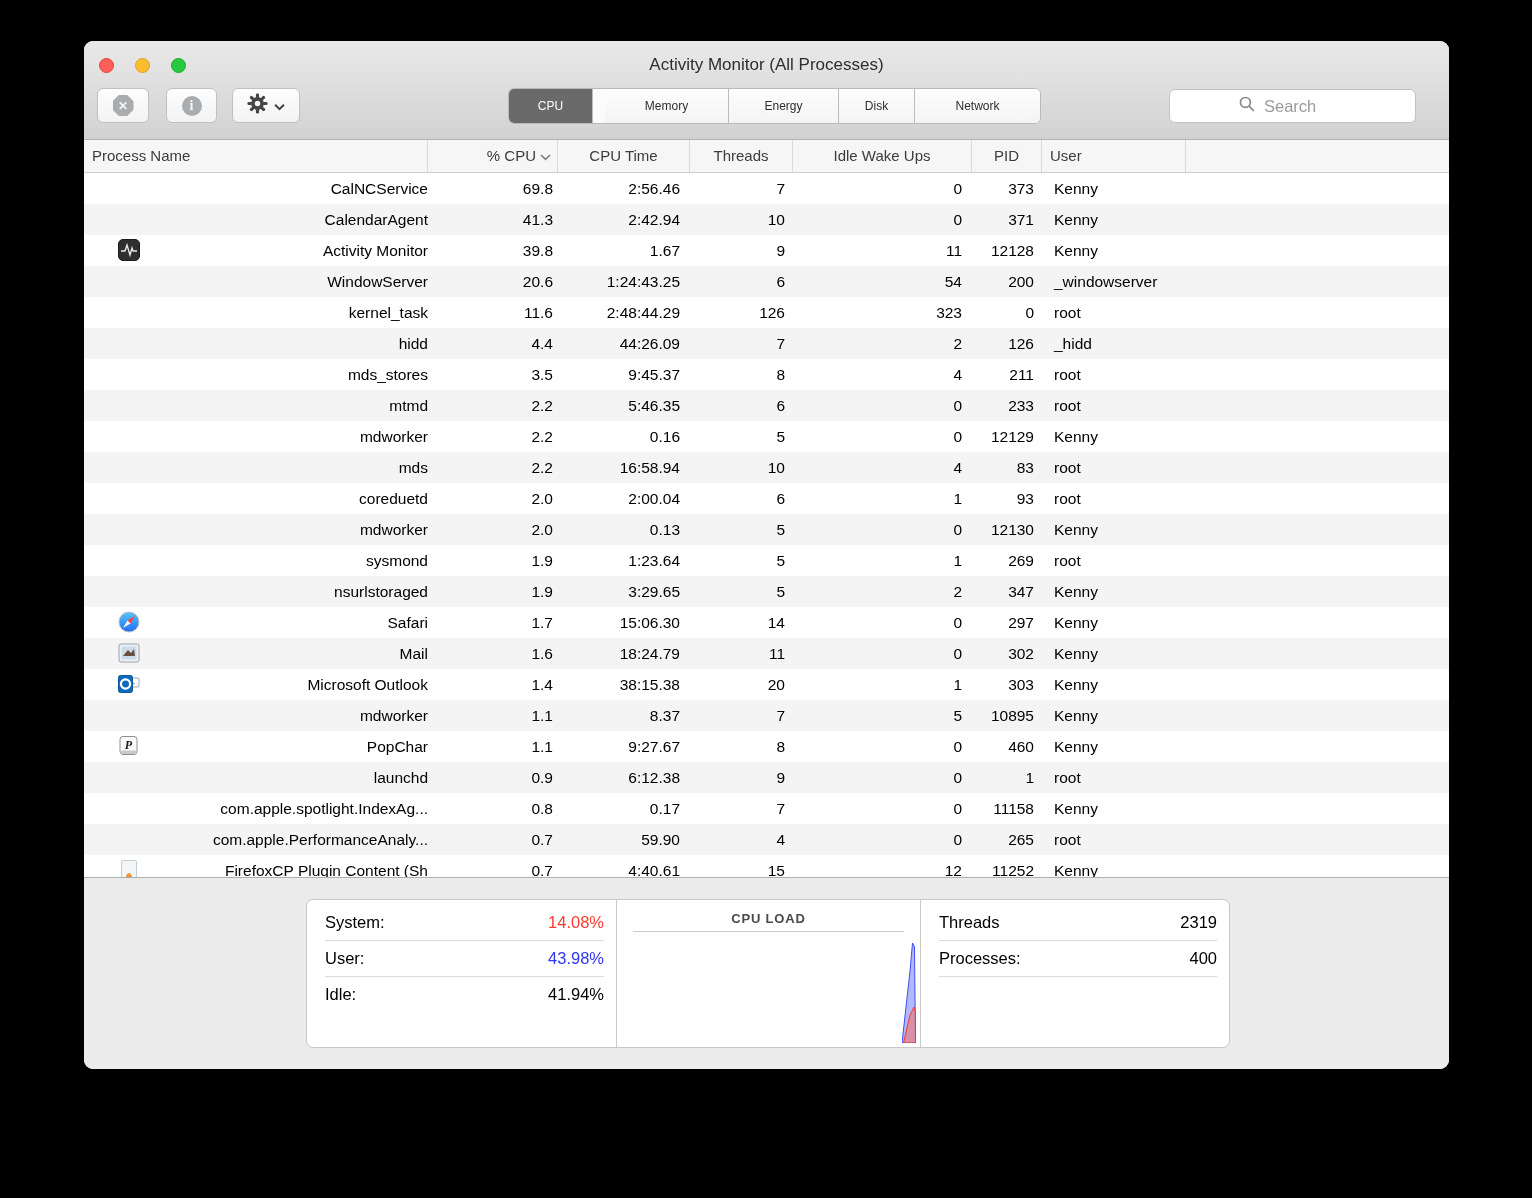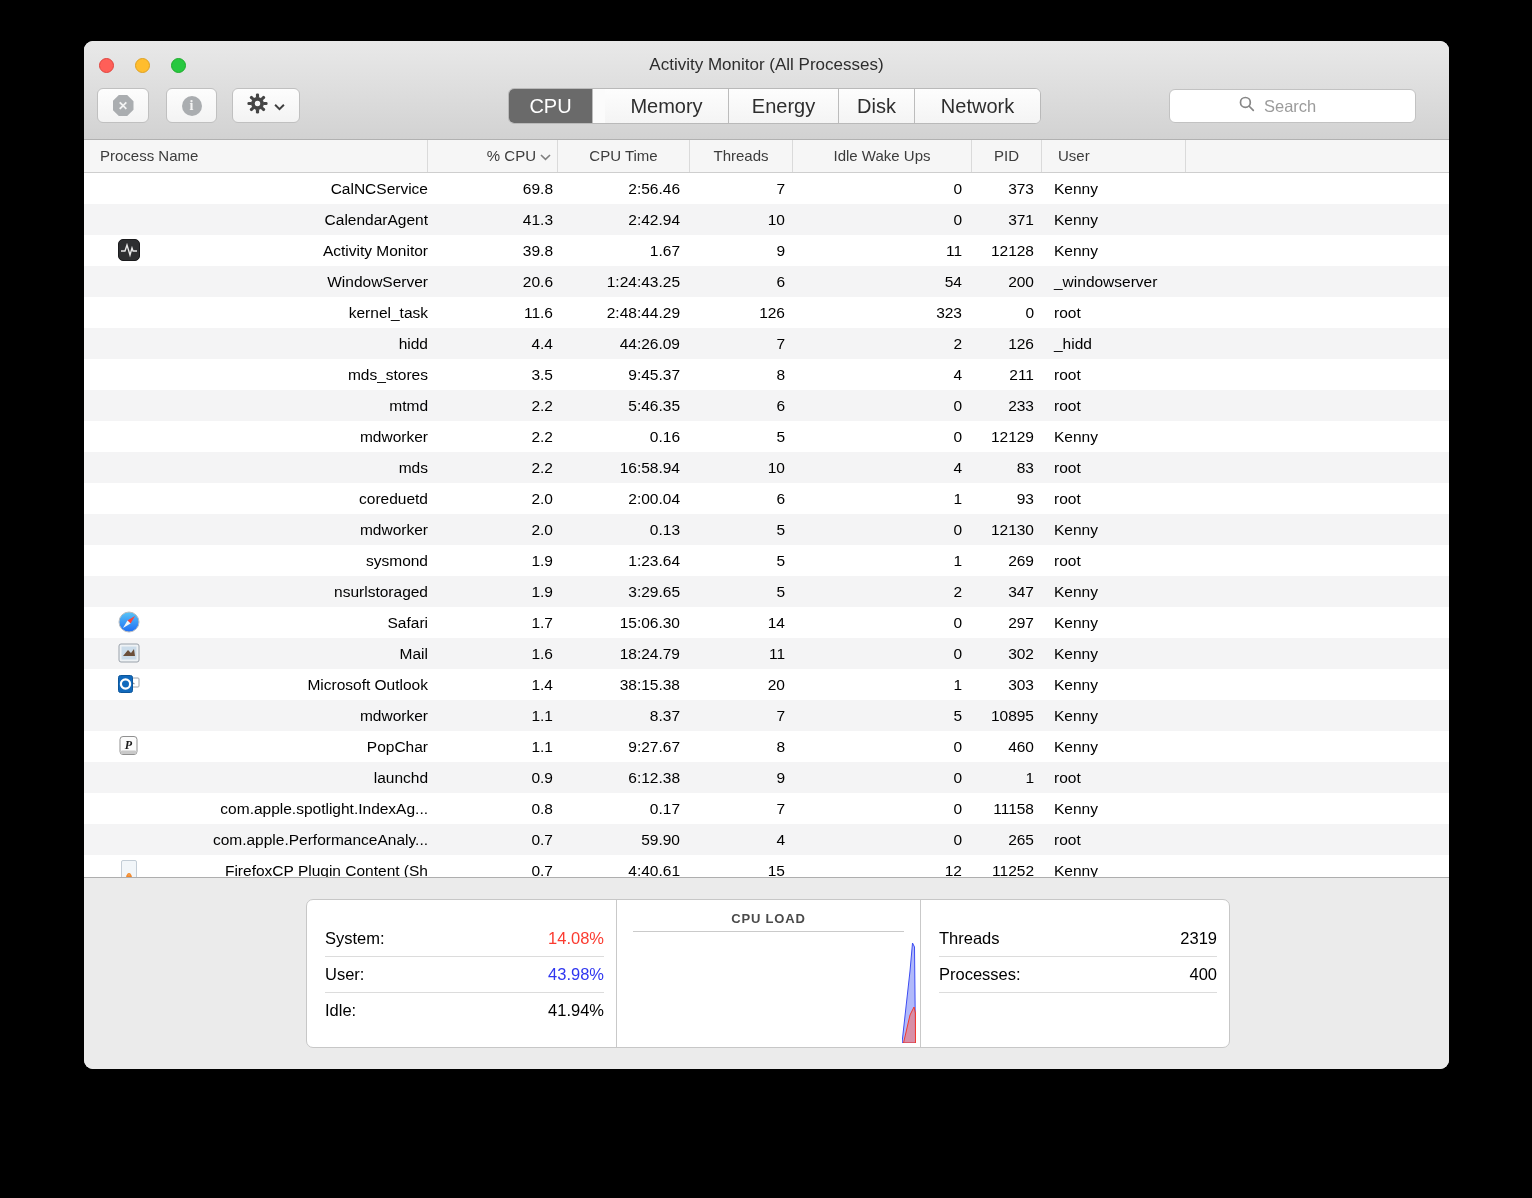--- a/index.html
+++ b/index.html
@@ -13,32 +13,32 @@
   .light.yellow{background:#ffbd2e;border:1px solid #dea123;}
   .light.green{background:#28c840;border:1px solid #1dad2b;}
   .title{position:absolute;top:11px;left:0;right:0;text-align:center;font-size:17px;color:#2d2d2d;line-height:26px;}
   .tbtn{position:absolute;top:47px;height:35px;background:linear-gradient(#fdfdfd,#f3f3f3);border:1px solid #c0c0c0;border-radius:6px;box-sizing:border-box;display:flex;align-items:center;justify-content:center;gap:6px;}
   .oct{width:21px;height:21px;background:#aaadb0;clip-path:polygon(30% 0,70% 0,100% 30%,100% 70%,70% 100%,30% 100%,0 70%,0 30%);position:relative;}
   .oct:after{content:"✕";position:absolute;inset:0;color:#f4f4f4;font-size:12px;font-weight:bold;display:flex;align-items:center;justify-content:center;}
   .infoc{width:20px;height:20px;border-radius:50%;background:#aaadb0;position:relative;}
   .infoc:after{content:"i";position:absolute;inset:0;color:#f4f4f4;font-family:"Liberation Serif",serif;font-weight:bold;font-size:14px;display:flex;align-items:center;justify-content:center;}
   
   .tabs{position:absolute;left:424px;top:47px;height:36px;display:flex;border:1px solid #b9b9b9;border-radius:6px;overflow:hidden;background:#fbfbfb;box-sizing:border-box;}
-  .tab{height:100%;display:flex;align-items:center;justify-content:center;font-size:20px;color:#2e2e2e;border-right:1px solid #bcbcbc;box-sizing:border-box;background:linear-gradient(#fdfdfd,#f4f4f4);}
+  .tab{height:100%;display:flex;align-items:center;justify-content:center;font-size:12px;color:#2e2e2e;border-right:1px solid #bcbcbc;box-sizing:border-box;background:linear-gradient(#fdfdfd,#f4f4f4);}
   .tab:last-child{border-right:none;}
   .tab.sel{background:#6a6a6a;color:#fff;}
   .search{position:absolute;left:1085px;top:48px;width:247px;height:34px;background:#fff;border:1px solid #c2c2c2;border-radius:6px;box-sizing:border-box;display:flex;align-items:center;justify-content:center;gap:7px;}
   .search input{border:none;outline:none;font-size:16.5px;color:#333;width:80px;background:transparent;font-family:"Liberation Sans",sans-serif;}
   .search input::placeholder{color:#9b9b9b;}
   
   .grid{display:grid;grid-template-columns:344px 130px 132px 103px 179px 70px 144px 1fr;}
   .thead{height:33px;background:#f6f6f6;border-bottom:1px solid #cecece;box-sizing:border-box;font-size:15px;color:#3c3c3c;}
   .hc{line-height:32px;border-right:1px solid #dadada;box-sizing:border-box;white-space:nowrap;overflow:hidden;}
   .hc.last{border-right:none;}
-  .hc.l{text-align:left;padding-left:16px;}
+  .hc.l{text-align:left;padding-left:8px;}
   .hc.c{text-align:center;}
   .hc.r{display:flex;align-items:center;justify-content:flex-end;padding-right:6px;gap:4px;}
   .tbody{height:704px;background:#fff;overflow:hidden;}
   .trow{height:31px;font-size:15.5px;color:#000;}
   .trow.alt{background:#f4f4f5;}
   .cell{line-height:31px;white-space:nowrap;overflow:hidden;box-sizing:border-box;}
   .cell.name{padding-left:68px;position:relative;text-align:right;}
   .picon{position:absolute;left:34px;top:4px;width:22px;height:22px;}
   .cell.num{text-align:right;}
   .cell.cpu{padding-right:5px;}
@@ -47,21 +47,21 @@
   .cell.idle{padding-right:10px;}
   .cell.pid{padding-right:8px;}
   .cell.user{padding-left:12px;}
   
   .footer{position:relative;height:192px;background:#ebebeb;border-top:1px solid #aeaeae;box-sizing:border-box;}
   .panel{position:absolute;left:222px;top:21px;width:924px;height:149px;background:#fff;border:1px solid #c7c7c7;border-radius:7px;display:grid;grid-template-columns:310px 304px 1fr;box-sizing:border-box;overflow:hidden;}
   .sec{border-right:1px solid #c9c9c9;box-sizing:border-box;position:relative;}
   .sec:last-child{border-right:none;}
   .statrow{display:flex;justify-content:space-between;align-items:center;height:35px;margin:0 12px 0 18px;font-size:16.5px;color:#000;}
   .statrow.rule{border-bottom:1px solid #dcdcdc;}
-  .sec1{padding-top:21px;}
+  .sec1{padding-top:5px;}
   .graph-title{padding-top:11px;text-align:center;font-size:13px;font-weight:bold;letter-spacing:.8px;color:#4a4a4a;}
   .graph-rule{border-top:1px solid #cacaca;margin:5px 16px 0;}
   .spike{position:absolute;right:1px;bottom:0;}
 </style>
 </head>
 <body>
 
 <div class="window">
 
   <div class="chrome">

